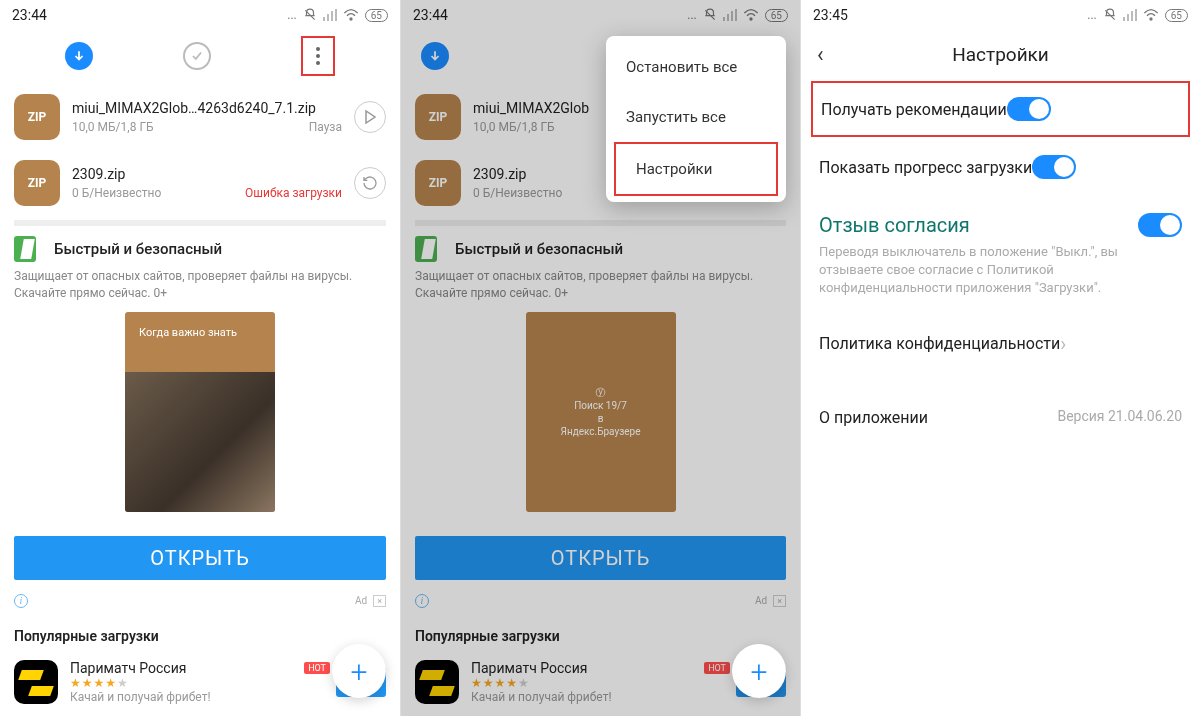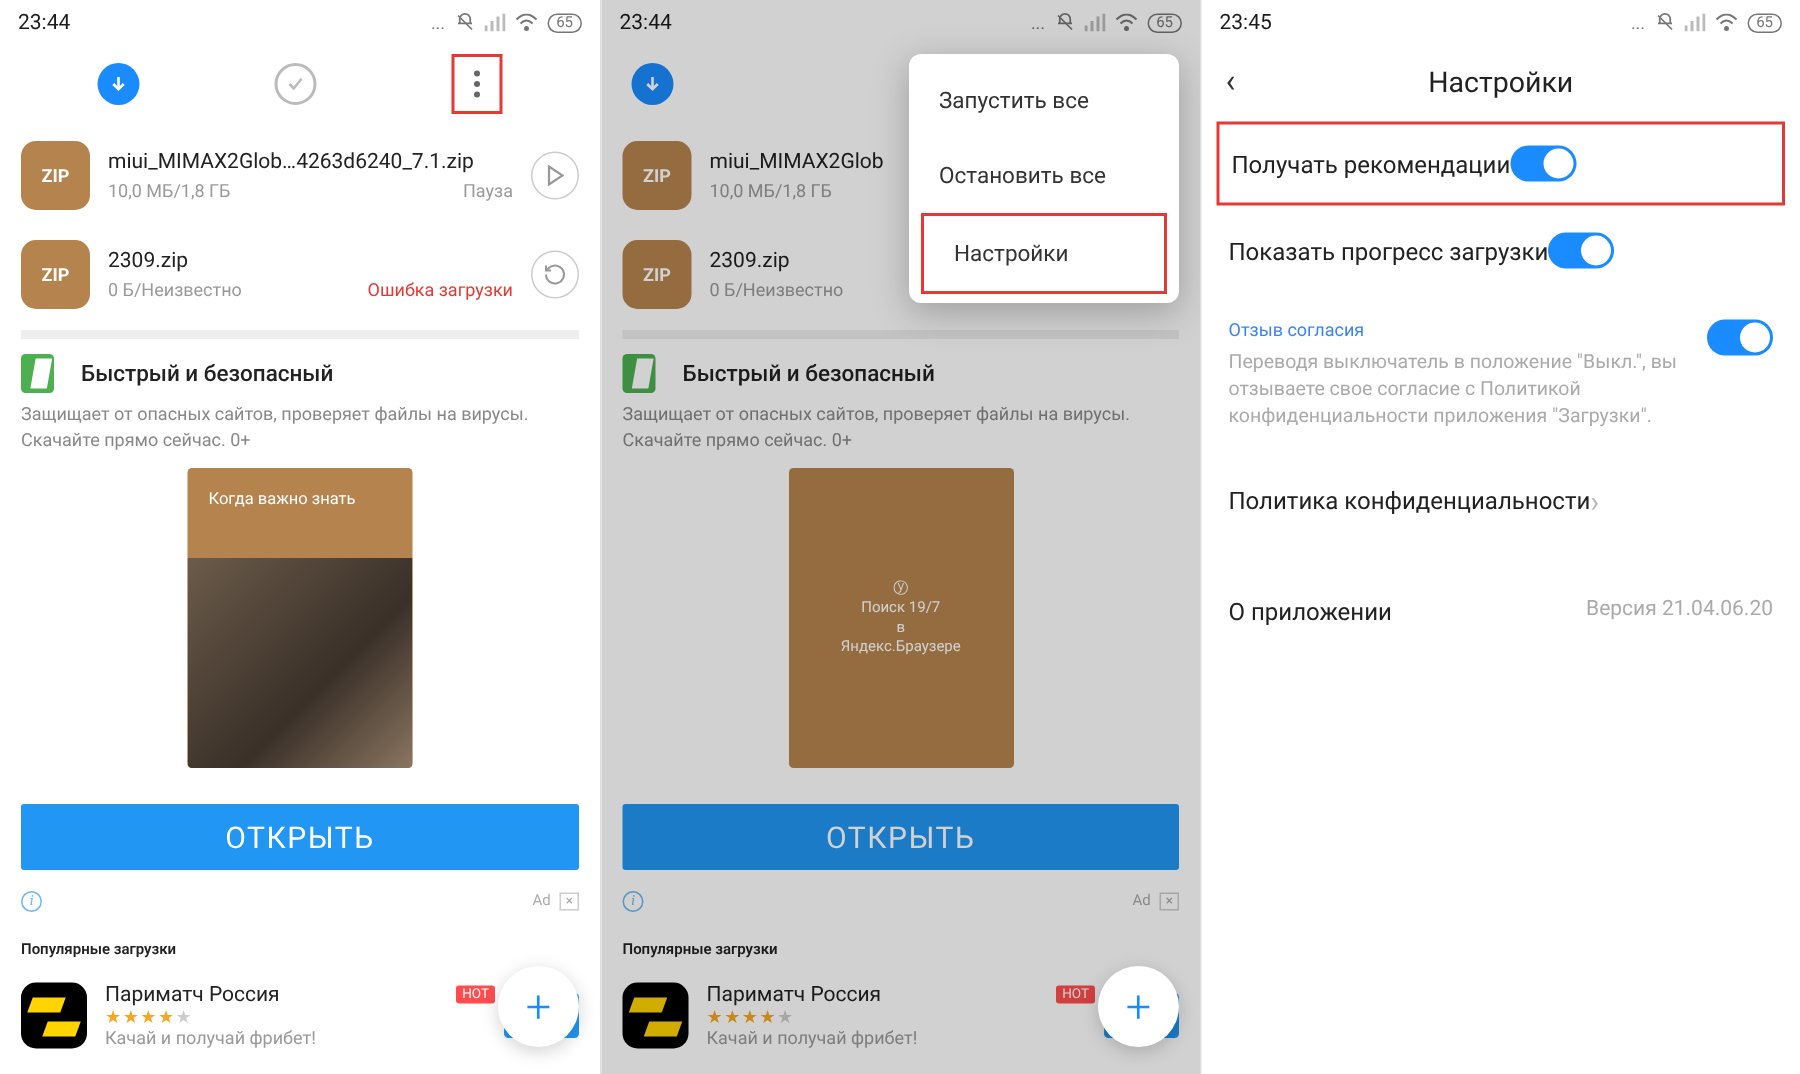--- a/index.html
+++ b/index.html
@@ -162,21 +162,21 @@
   }
   .ad-row .info {
     width: 14px; height: 14px; border: 1px solid #6ab7f5;
     border-radius: 50%; color: #6ab7f5;
     display: flex; align-items: center; justify-content: center;
     font-size: 10px; font-style: italic; font-family: serif;
   }
   .ad-row .right { display: flex; align-items: center; gap: 6px; text-align: right; }
   .ad-row .x { border: 1px solid #ccc; padding: 0 3px; font-size: 9px; }
 
-  .section-title { font-size: 10px; font-weight: 600; padding: 8px 14px; color: #222; }
+  .section-title { font-size: 14px; font-weight: 600; padding: 8px 14px; color: #222; }
 
   .app-row {
     display: flex; align-items: center; gap: 12px;
     padding: 8px 14px;
     position: relative;
   }
   .app-ic {
     width: 44px; height: 44px; border-radius: 10px;
     background: #000; position: relative; overflow: hidden;
   }
@@ -253,21 +253,21 @@
     padding: 18px 18px;
   }
   .setting.box {
     border: 2px solid #e53935;
     margin: 0 10px;
     padding: 14px 8px;
   }
   .setting-label { font-size: 16px; color: #222; }
   .setting-consent { display: flex; align-items: flex-start; padding: 16px 18px; gap: 12px; }
   .setting-consent .txt { flex: 1; }
-  .setting-consent .ttl { font-size: 12px; color: #3b82f6; margin-bottom: 6px; }
+  .setting-consent .ttl { font-size: 20px; color: #0f766e; margin-bottom: 6px; }
   .setting-consent .d { font-size: 13px; color: #aaa; line-height: 1.4; }
   .toggle {
     width: 44px; height: 24px; border-radius: 12px;
     background: #1a8cff; position: relative; flex-shrink: 0;
   }
   .toggle::after {
     content: ""; position: absolute;
     top: 2px; right: 2px;
     width: 20px; height: 20px;
     background: #fff; border-radius: 50%;
@@ -495,22 +495,22 @@
       <div class="stars">★★★★<span class="grey-star">★</span></div>
       <div class="app-sub">Качай и получай фрибет!</div>
     </div>
     <div class="hot">HOT</div>
     <div class="mini-open"></div>
   </div>
 
   <div class="fab">+</div>
 
   <div class="popup">
+    <div class="popup-item">Остановить все</div>
     <div class="popup-item">Запустить все</div>
-    <div class="popup-item">Остановить все</div>
     <div class="popup-item box">Настройки</div>
   </div>
 </div>
 
 <div class="screen">
   <div class="status">
     <span>23:45</span>
     <span class="right">
       <span>...</span>
       <span>

